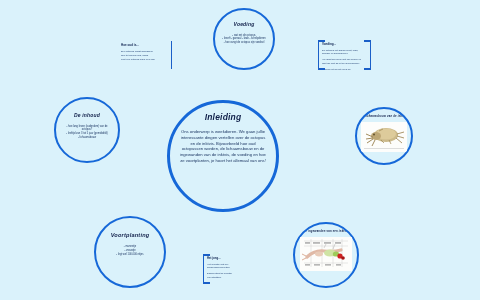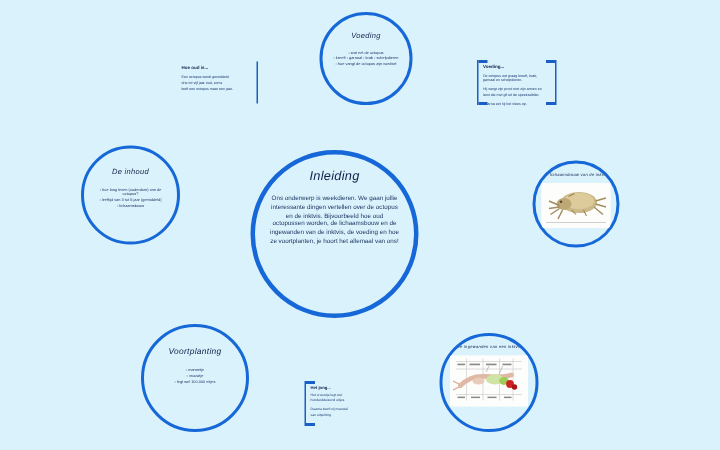--- a/index.html
+++ b/index.html
@@ -20,21 +20,21 @@
     box-sizing:border-box;
     display:flex;
     flex-direction:column;
     align-items:center;
     justify-content:flex-start;
     text-align:center;
     overflow:hidden;
   }
   .bubble .b-title{
     font-style:italic;
-    font-weight:normal;
+    font-weight:bold;
     color:#11204a;
     letter-spacing:.2px;
     line-height:1.1;
   }
   .bubble .b-body{
     color:#16305e;
     line-height:1.35;
   }
 
   

